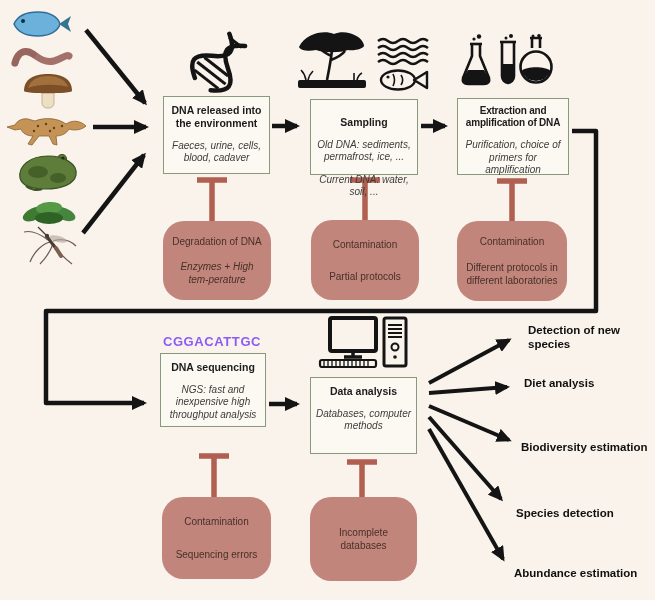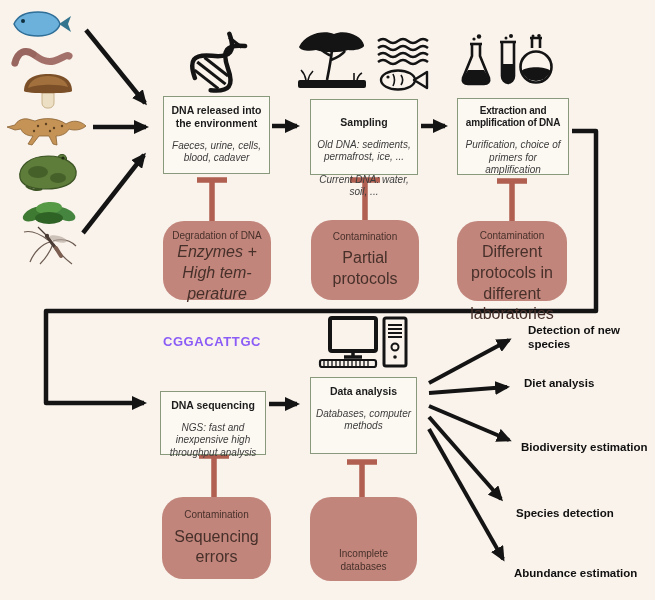--- a/index.html
+++ b/index.html
@@ -6,21 +6,21 @@
   .canvas{position:relative;width:655px;height:600px;background:#faf3ec;font-family:"Liberation Sans",sans-serif;overflow:hidden;}
   .layer{position:absolute;left:0;top:0;width:655px;height:600px;}
   .icon,.organism{position:absolute;}
   .stage-box{position:absolute;background:#fcf8f2;border:1px solid #89997c;box-sizing:border-box;text-align:center;padding:7px 3px 3px 3px;}
   .stage-title{font-weight:bold;font-size:10.5px;color:#1c1c1c;line-height:1.22;}
   .stage-title.tight{font-size:10px;letter-spacing:-0.2px;}
   .stage-note{font-style:italic;font-size:10px;color:#3c3c3c;line-height:1.25;margin-top:10px;}
   .issue-box{position:absolute;background:#c1857b;box-sizing:border-box;text-align:center;color:#47302a;
              display:flex;flex-direction:column;justify-content:space-around;padding:8px 9px;border-radius:21px;}
   .issue-title{font-size:10px;line-height:1.3;}
-  .issue-detail{font-size:16px;line-height:1.3;}
+  .issue-detail{font-size:10px;line-height:1.3;}
   .issue-detail.em{font-style:italic;}
   .seq{position:absolute;left:158px;top:334px;width:108px;text-align:center;font-weight:bold;font-size:13px;
        letter-spacing:0.6px;color:#8b5cf6;}
   .output-label{position:absolute;font-weight:bold;font-size:11.5px;color:#101010;line-height:1.2;white-space:nowrap;}
   .output-label.wrap{white-space:normal;width:108px;}
 </style>
 </head>
 <body>
 
 <div class="canvas">
@@ -200,21 +200,21 @@
   </div>
   <div class="stage-box" style="left:310px;top:99px;width:108px;height:76px;padding-top:16px;">
     <div class="stage-title">Sampling</div>
     <div class="stage-note">Old DNA: sediments, permafrost, ice, ...</div>
     <div class="stage-note">Current DNA: water, soil, ...</div>
   </div>
   <div class="stage-box" style="left:457px;top:98px;width:112px;height:77px;padding-top:6px;">
     <div class="stage-title tight">Extraction and amplification of DNA</div>
     <div class="stage-note">Purification, choice of primers for amplification</div>
   </div>
-  <div class="stage-box" style="left:160px;top:391px;width:106px;height:64px;">
+  <div class="stage-box" style="left:160px;top:353px;width:106px;height:74px;">
     <div class="stage-title">DNA sequencing</div>
     <div class="stage-note">NGS: fast and inexpensive high throughput analysis</div>
   </div>
   <div class="stage-box" style="left:310px;top:377px;width:107px;height:77px;">
     <div class="stage-title">Data analysis</div>
     <div class="stage-note">Databases, computer methods</div>
   </div>
 
   <div class="issue-box" style="left:163px;top:221px;width:108px;height:79px;">
     <div class="issue-title">Degradation of DNA</div>
@@ -225,21 +225,21 @@
     <div class="issue-detail">Partial protocols</div>
   </div>
   <div class="issue-box" style="left:457px;top:221px;width:110px;height:80px;">
     <div class="issue-title">Contamination</div>
     <div class="issue-detail">Different protocols in different laboratories</div>
   </div>
   <div class="issue-box" style="left:162px;top:497px;width:109px;height:82px;">
     <div class="issue-title">Contamination</div>
     <div class="issue-detail">Sequencing errors</div>
   </div>
-  <div class="issue-box" style="left:310px;top:497px;width:107px;height:84px;justify-content:flex-end;">
+  <div class="issue-box" style="left:310px;top:497px;width:107px;height:84px;">
     <div class="issue-title">Incomplete databases</div>
   </div>
 
   <div class="seq">CGGACATTGC</div>
 
   <div class="output-label wrap" style="left:528px;top:324px;">Detection of new species</div>
   <div class="output-label" style="left:524px;top:377px;">Diet analysis</div>
   <div class="output-label" style="left:521px;top:441px;">Biodiversity estimation</div>
   <div class="output-label" style="left:516px;top:507px;">Species detection</div>
   <div class="output-label" style="left:514px;top:567px;">Abundance estimation</div>

